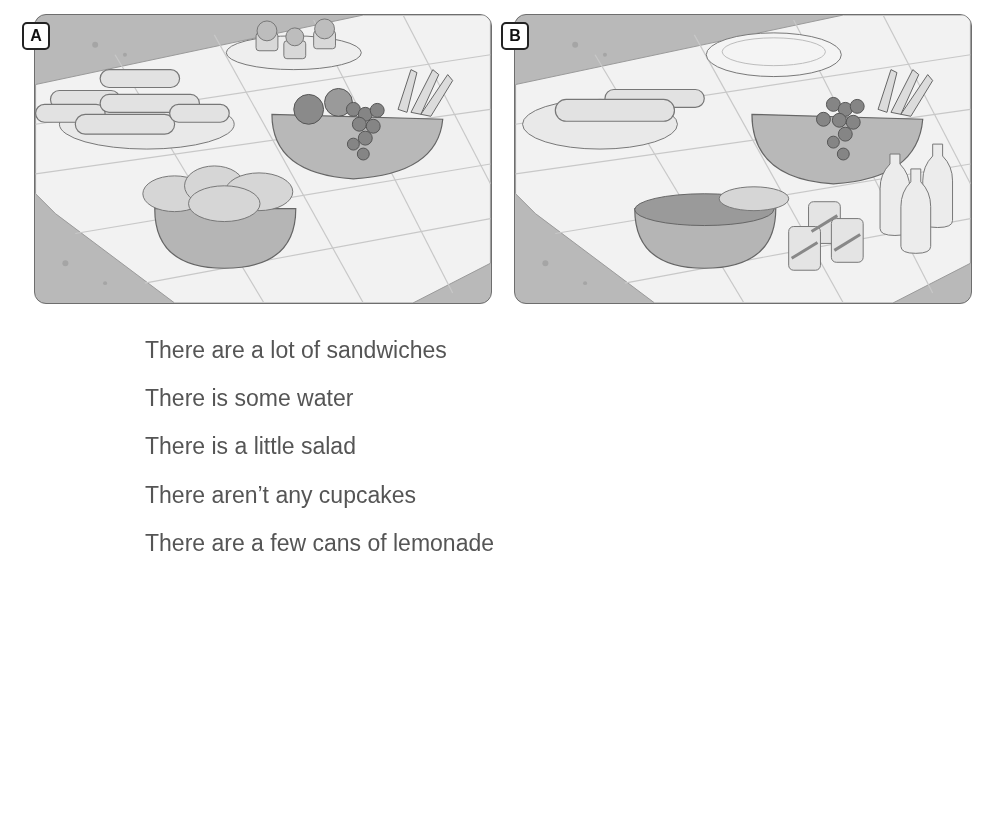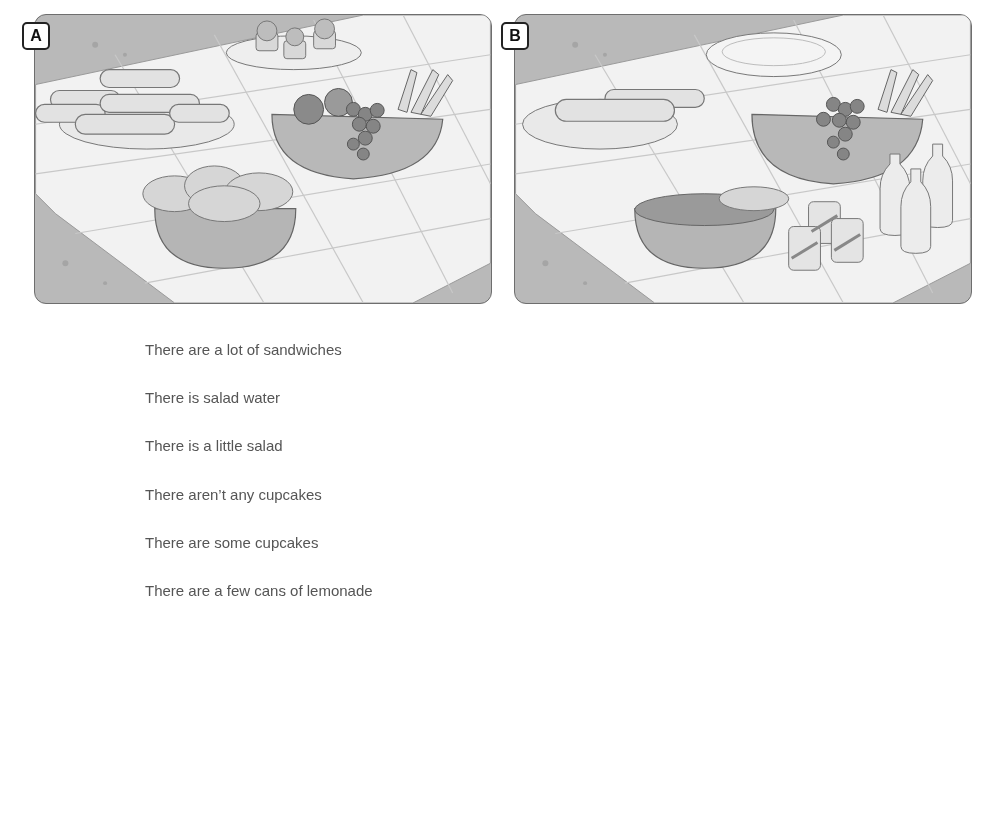--- a/index.html
+++ b/index.html
@@ -10,21 +10,21 @@
   .panel-b { left: 514px; width: 458px; }
   .frame { position: absolute; inset: 0; border: 1.5px solid #6e6e6e; border-radius: 12px;
            overflow: hidden; background: #b9b9b9; }
   .frame svg { display: block; width: 100%; height: 100%; }
   .letter-badge { position: absolute; width: 24px; height: 24px; border: 2px solid #222;
                   border-radius: 5px; background: #fff; color: #111; font-weight: bold;
                   font-size: 16px; line-height: 24px; text-align: center; top: 22px; z-index: 2; }
   .badge-a { left: 22px; }
   .badge-b { left: 501px; }
   .statements { position: absolute; left: 145px; top: 336px; margin: 0; padding: 0; list-style: none; }
-  .statements li { font-size: 15px; color: #555555; height: 48.2px; line-height: 28px; }
+  .statements li { font-size: 23px; color: #555555; height: 48.2px; line-height: 28px; }
 </style>
 </head>
 <body>
 
 <div class="letter-badge badge-a">A</div>
 <div class="letter-badge badge-b">B</div>
 
 <div class="panel panel-a">
   <div class="frame">
     <svg viewBox="0 0 458 290">
@@ -172,18 +172,17 @@
         <path d="M377,150 L377,140 L387,140 L387,150 Q397,160 397,175 L397,215 Q397,222 382,222 Q367,222 367,215 L367,175 Q367,160 377,150 Z"></path>
         <path d="M420,142 L420,130 L430,130 L430,142 Q440,152 440,167 L440,207 Q440,214 425,214 Q410,214 410,207 L410,167 Q410,152 420,142 Z"></path>
         <path d="M398,168 L398,155 L408,155 L408,168 Q418,178 418,193 L418,233 Q418,240 403,240 Q388,240 388,233 L388,193 Q388,178 398,168 Z"></path>
       </g>
     </svg>
   </div>
 </div>
 
 <ul class="statements">
   <li>There are a lot of sandwiches</li>
-  <li>There is salad water</li>
+  <li>There is some water</li>
   <li>There is a little salad</li>
   <li>There aren’t any cupcakes</li>
-  <li>There are some cupcakes</li>
   <li>There are a few cans of lemonade</li>
 </ul>
 
 </body></html>

